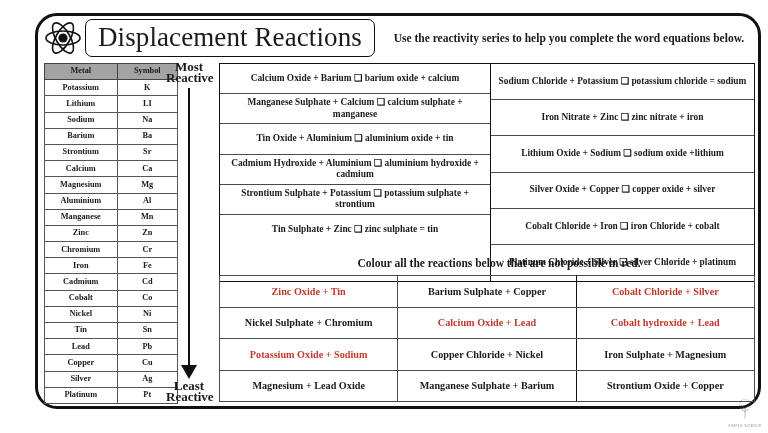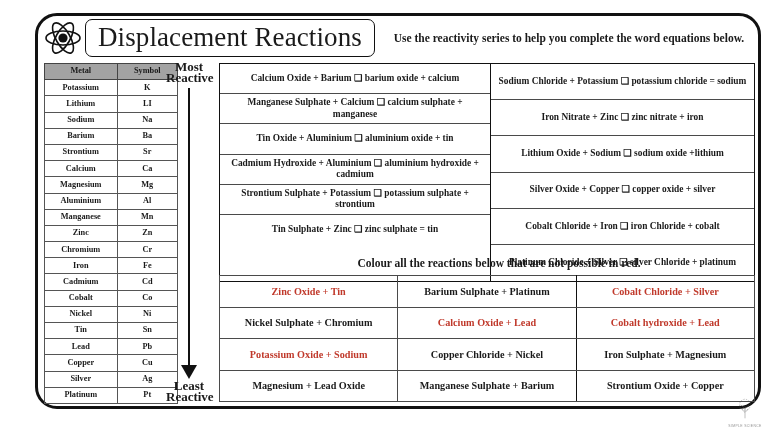--- a/index.html
+++ b/index.html
@@ -356,21 +356,21 @@
       <div class="eq-cell">Platinum Chloride + Silver ❑ silver Chloride + platinum</div>
     </div>
   </div>
 
   <div class="colour-heading">Colour all the reactions below that are not possible in red.</div>
 
   <table class="colour-table">
     <tbody>
       <tr>
         <td style="color: rgb(192, 57, 43);">Zinc Oxide + Tin</td>
-        <td style="color: rgb(26, 26, 26);">Barium Sulphate + Platinum</td>
+        <td style="color: rgb(26, 26, 26);">Barium Sulphate + Copper</td>
         <td style="color: rgb(192, 57, 43);">Cobalt Chloride + Silver</td>
       </tr>
       <tr>
         <td style="color: rgb(26, 26, 26);">Nickel Sulphate + Chromium</td>
         <td style="color: rgb(192, 57, 43);">Calcium Oxide + Lead</td>
         <td style="color: rgb(192, 57, 43);">Cobalt hydroxide + Lead</td>
       </tr>
       <tr>
         <td style="color: rgb(192, 57, 43);">Potassium Oxide + Sodium</td>
         <td style="color: rgb(26, 26, 26);">Copper Chloride + Nickel</td>

